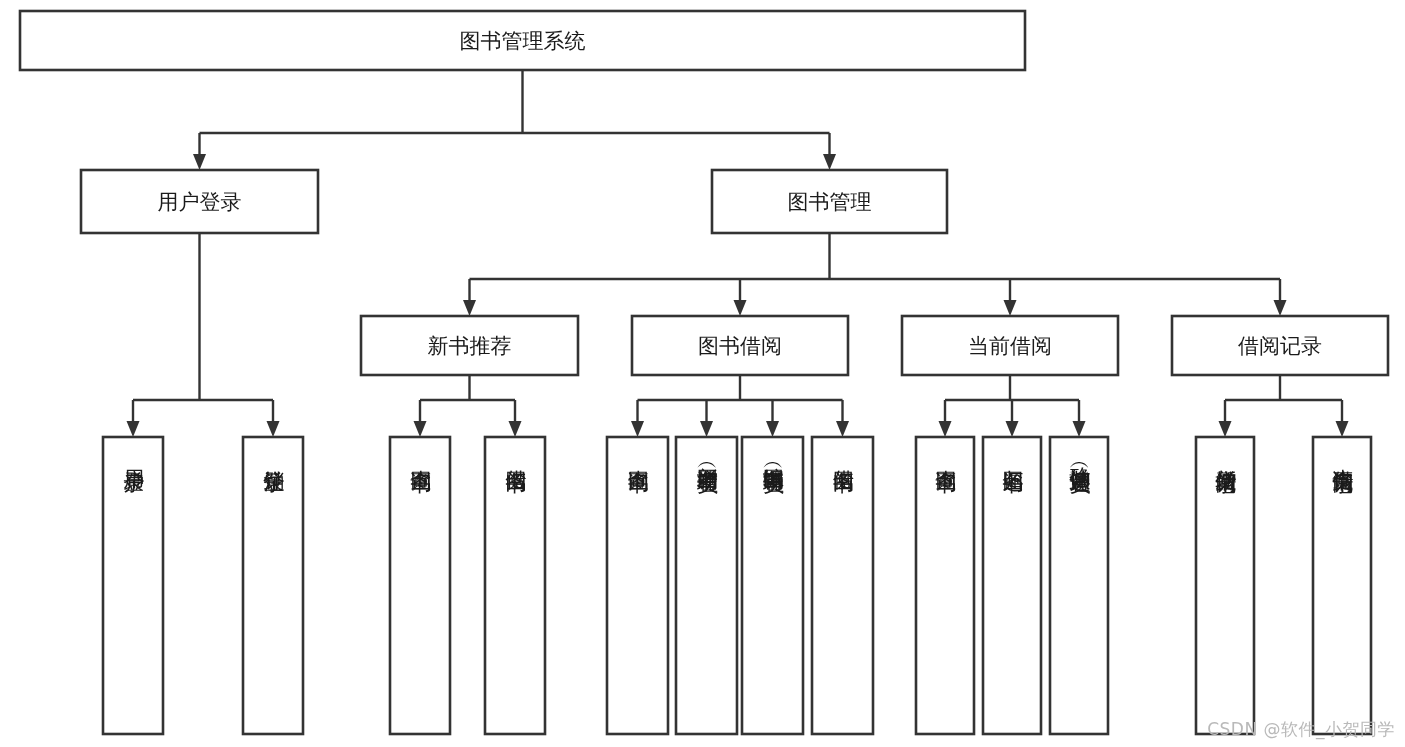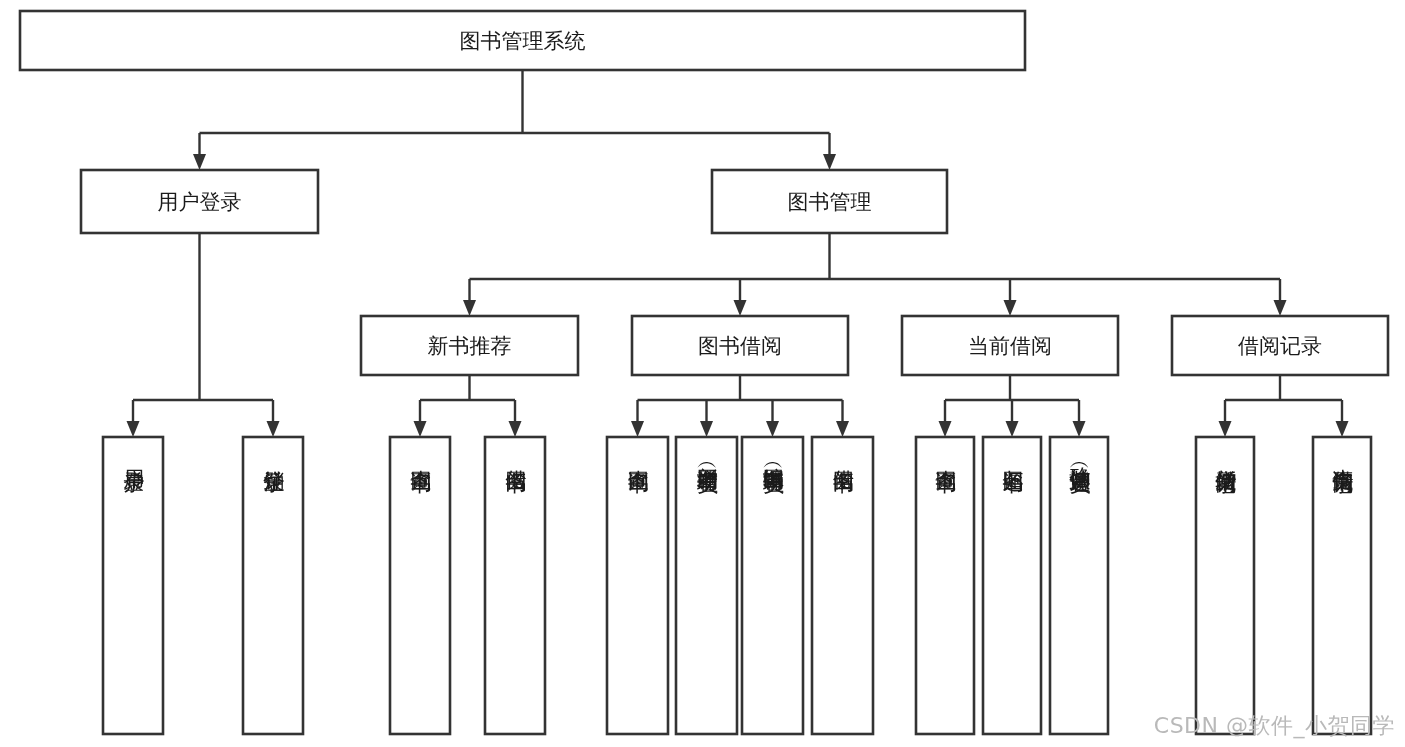--- a/index.html
+++ b/index.html
@@ -49,21 +49,21 @@
   .node-label.vertical {
     writing-mode: vertical-rl;
     text-orientation: upright;
     letter-spacing: 1px;
   }
   .watermark {
     position: absolute;
     right: 10px;
     bottom: 6px;
     font-family: "DejaVu Sans", "Liberation Sans", sans-serif;
-    font-size: 22px;
+    font-size: 17px;
     color: #b9b9b9;
     white-space: nowrap;
     letter-spacing: 0.5px;
     pointer-events: none;
     text-align: center;
   }
 </style>
 </head>
 <body>
 

